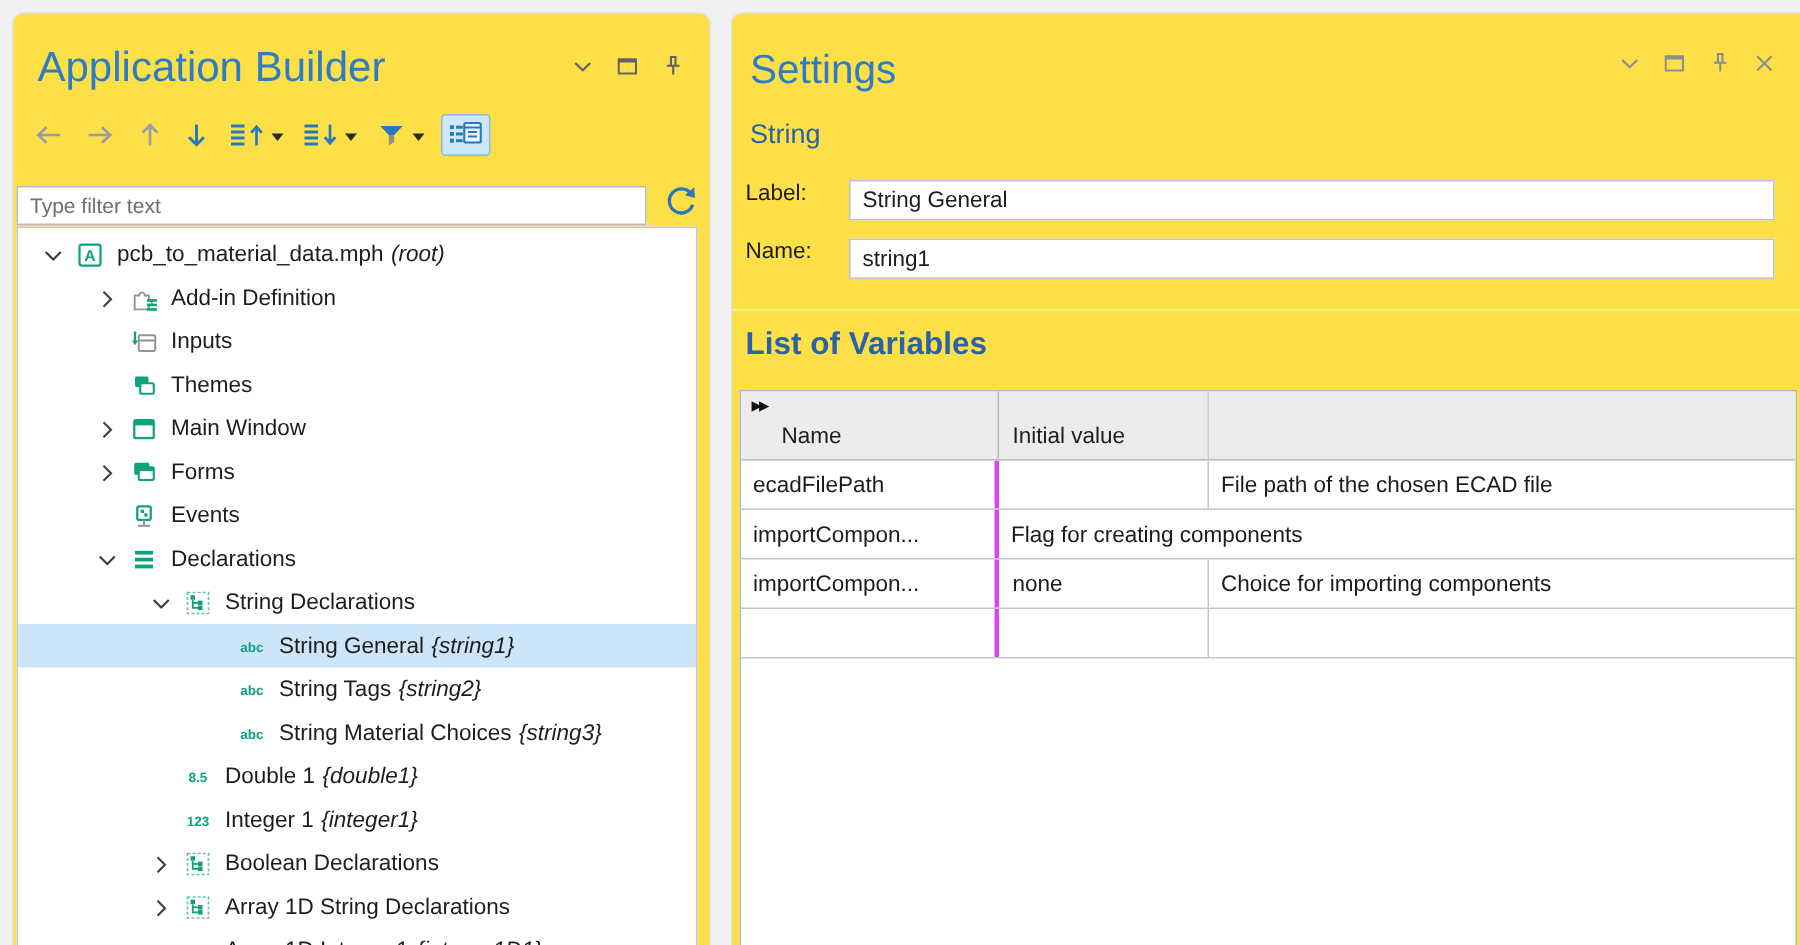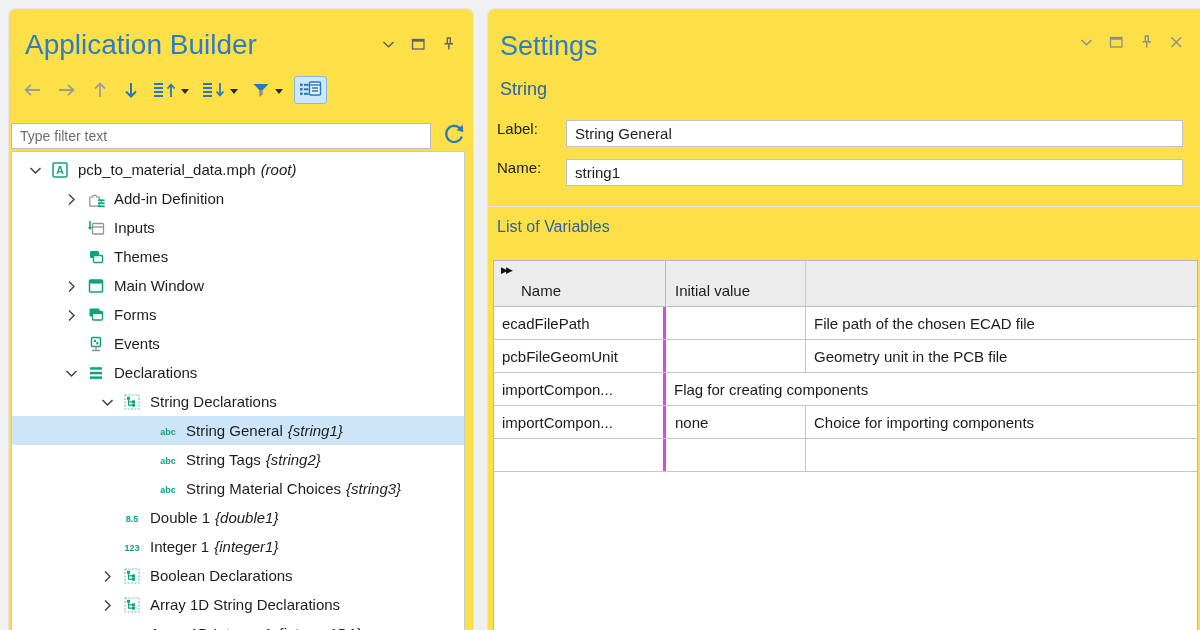--- a/index.html
+++ b/index.html
@@ -45,21 +45,21 @@
 
   
   .field-row{position:absolute;left:9px;display:flex;align-items:flex-start;height:27px;}
   .field-row .fcaption{width:69px;font-size:15px;color:#1c1c1c;}
   .field-row input{width:617px;height:27px;border:1px solid #bfc3c8;background:#fff;
     font-size:15px;padding:0 8px;color:#1c1c1c;font-family:"Liberation Sans",sans-serif;
     outline:none;box-sizing:border-box;}
   #label-row{top:111px;}
   #name-row{top:150px;}
   .divider{position:absolute;left:0;right:0;top:197px;border-top:1px solid #e2e5e8;}
-  .section-title{position:absolute;left:9px;top:209px;font-size:16px;font-weight:normal;color:#2a62a5;}
+  .section-title{position:absolute;left:9px;top:209px;font-size:21px;font-weight:bold;color:#2a62a5;}
 
   
   .vtable{position:absolute;left:5px;top:251px;width:705px;bottom:0;background:#fff;
     border:1px solid #b4b8bc;border-bottom:none;box-sizing:border-box;}
   .thead{position:relative;display:flex;height:46px;background:#ececec;
     border-bottom:1px solid #b9bcc0;box-sizing:border-box;}
   .th{display:flex;align-items:flex-end;padding-bottom:7px;font-size:15px;color:#1c1c1c;
     box-sizing:border-box;}
   .th-name{width:172px;padding-left:27px;border-right:1px solid #b2b6ba;}
   .th-init{width:140px;padding-left:9px;border-right:1px solid #c9ccd0;}
@@ -472,25 +472,20 @@
       <div class="th th-name">Name</div>
       <div class="th th-init">Initial value</div>
     </div>
 
     <div class="tr">
       <div class="td td-name">ecadFilePath</div>
       <div class="td td-init"></div>
       <div class="td td-desc">File path of the chosen ECAD file</div>
     </div>
     <div class="tr">
-      <div class="td td-name">pcbFileGeomUnit</div>
-      <div class="td td-init"></div>
-      <div class="td td-desc">Geometry unit in the PCB file</div>
-    </div>
-    <div class="tr">
       <div class="td td-name">importCompon...</div>
       <div class="td td-desc">Flag for creating components</div>
     </div>
     <div class="tr">
       <div class="td td-name">importCompon...</div>
       <div class="td td-init">none</div>
       <div class="td td-desc">Choice for importing components</div>
     </div>
     <div class="tr">
       <div class="td td-name"></div>

